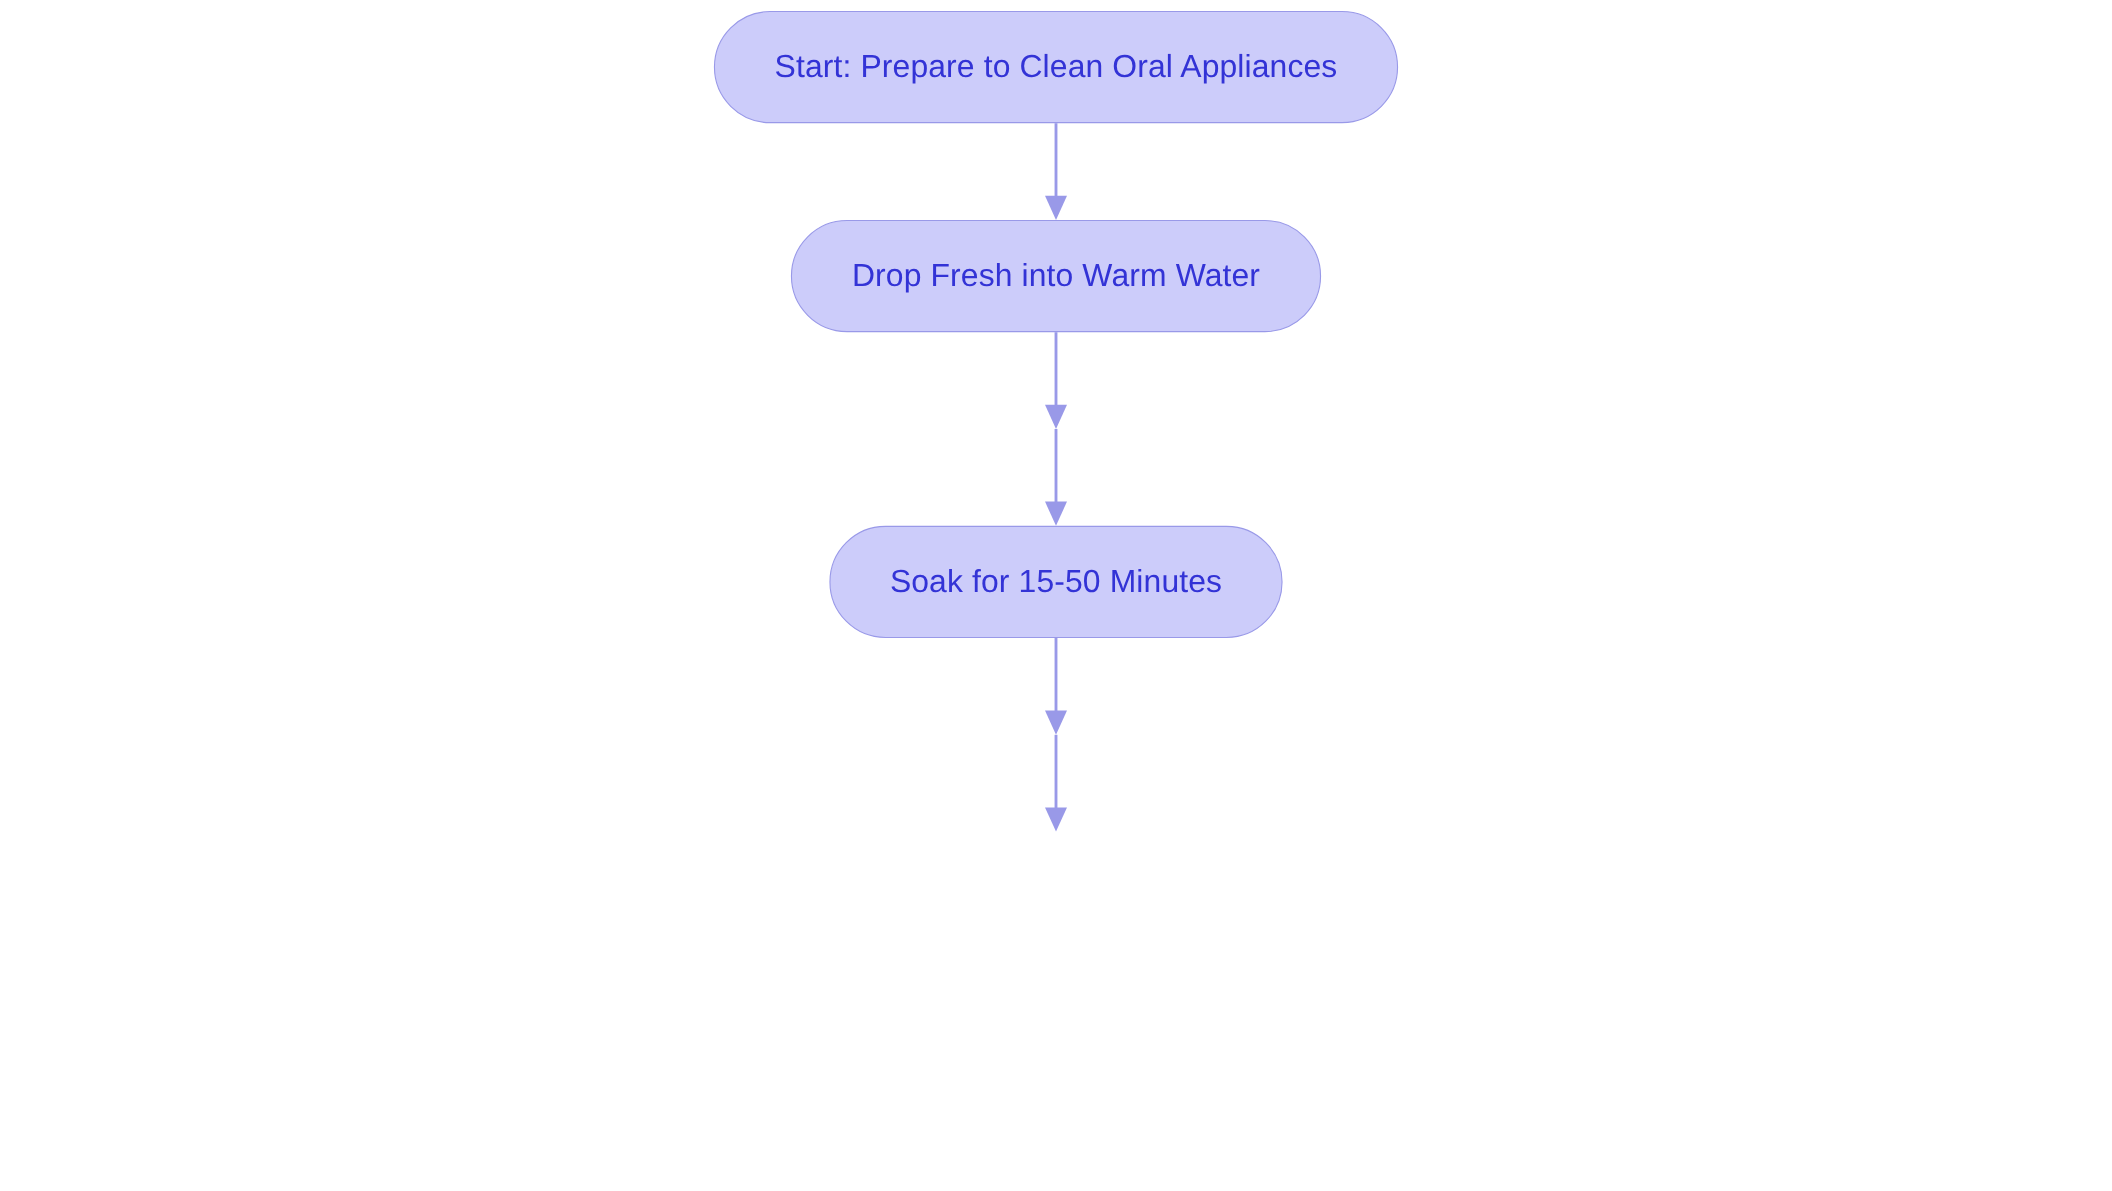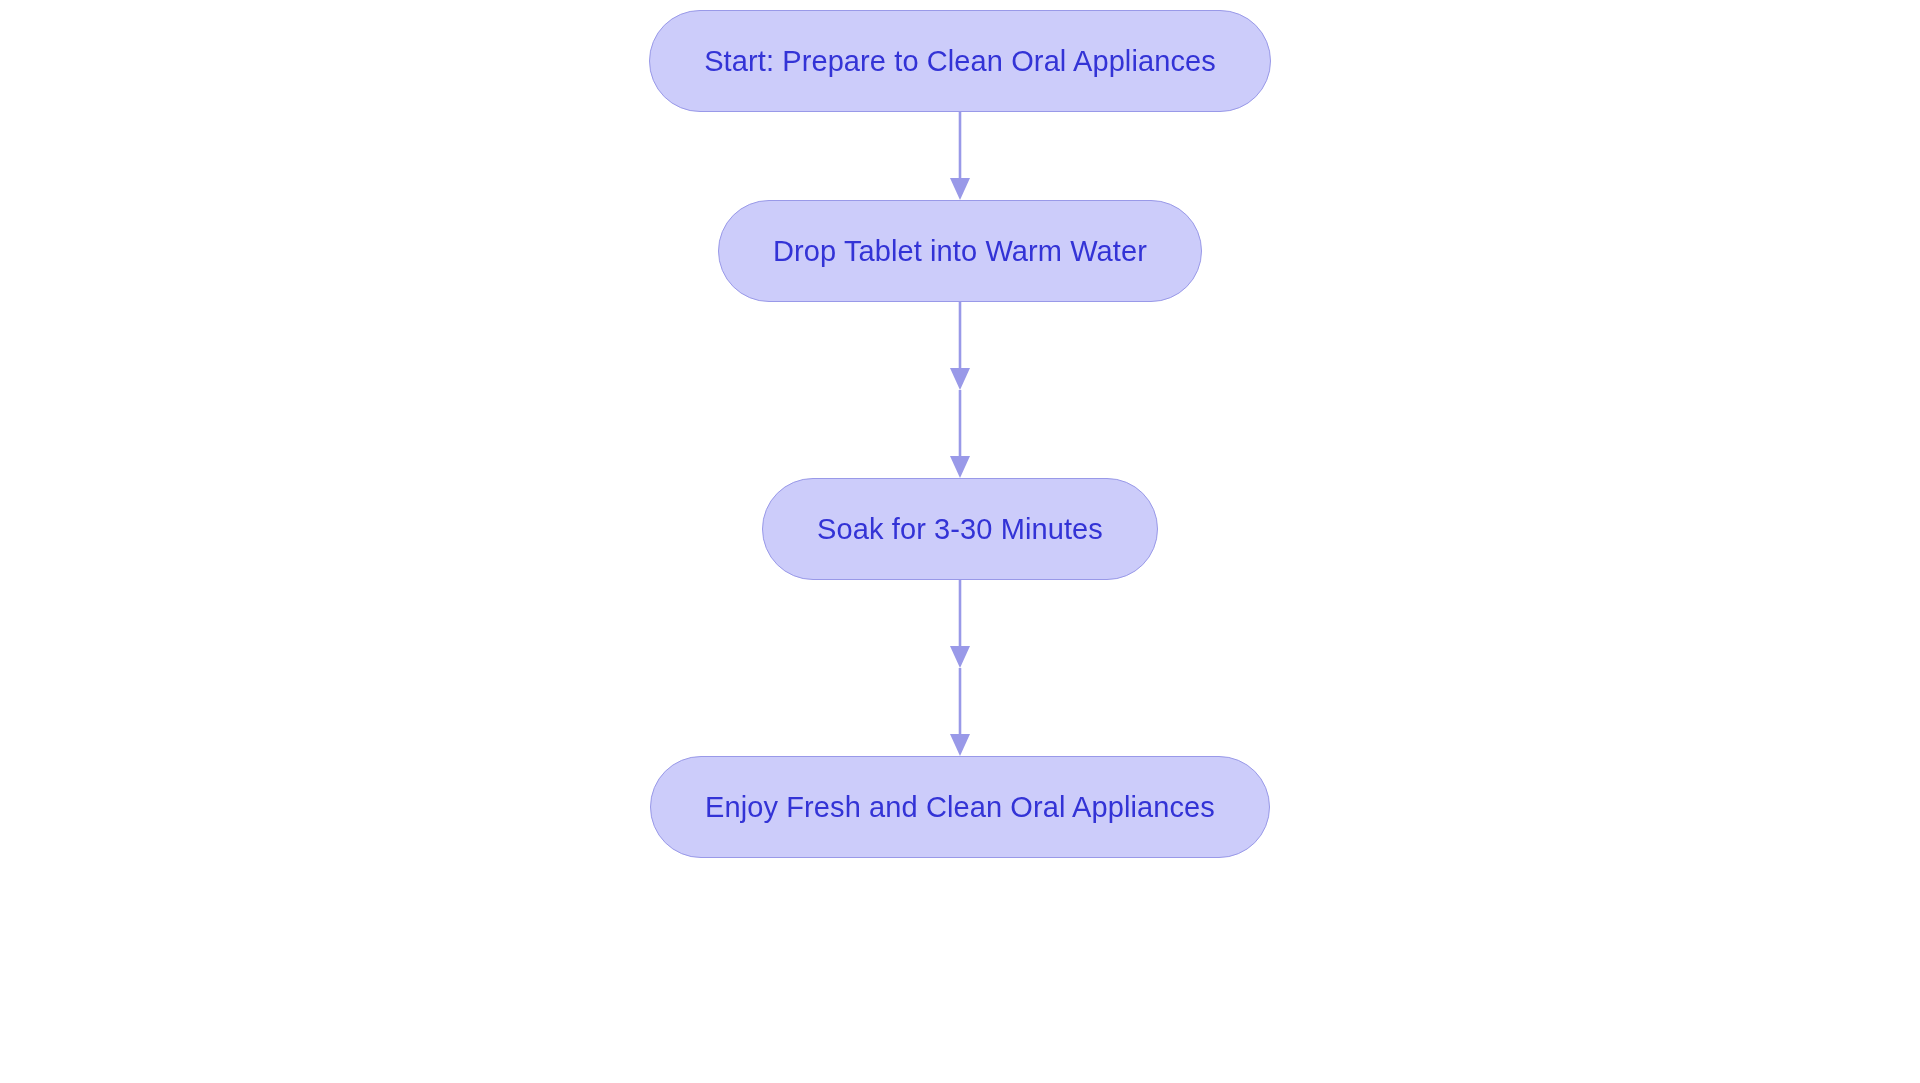--- a/index.html
+++ b/index.html
@@ -87,60 +87,55 @@
 
     <div class="connector">
       <svg width="24" height="88" viewBox="0 0 24 88">
         <line x1="12" y1="0" x2="12" y2="72" stroke="#9999e8" stroke-width="2.6"></line>
         <polygon points="12,88 2,66 22,66" fill="#9999e8"></polygon>
       </svg>
     </div>
 
     <div class="node-row">
       <div class="flow-node">
-        <span class="flow-node-label">Drop Tablet into Warm Water</span>
+        <span class="flow-node-label">Drop Fresh into Warm Water</span>
       </div>
     </div>
 
     <div class="connector">
       <svg width="24" height="88" viewBox="0 0 24 88">
         <line x1="12" y1="0" x2="12" y2="72" stroke="#9999e8" stroke-width="2.6"></line>
         <polygon points="12,88 2,66 22,66" fill="#9999e8"></polygon>
       </svg>
     </div>
 
 
     <div class="connector">
       <svg width="24" height="88" viewBox="0 0 24 88">
         <line x1="12" y1="0" x2="12" y2="72" stroke="#9999e8" stroke-width="2.6"></line>
         <polygon points="12,88 2,66 22,66" fill="#9999e8"></polygon>
       </svg>
     </div>
 
     <div class="node-row">
       <div class="flow-node">
-        <span class="flow-node-label">Soak for 3-30 Minutes</span>
+        <span class="flow-node-label">Soak for 15-50 Minutes</span>
       </div>
     </div>
 
     <div class="connector">
       <svg width="24" height="88" viewBox="0 0 24 88">
         <line x1="12" y1="0" x2="12" y2="72" stroke="#9999e8" stroke-width="2.6"></line>
         <polygon points="12,88 2,66 22,66" fill="#9999e8"></polygon>
       </svg>
     </div>
 
 
     <div class="connector">
       <svg width="24" height="88" viewBox="0 0 24 88">
         <line x1="12" y1="0" x2="12" y2="72" stroke="#9999e8" stroke-width="2.6"></line>
         <polygon points="12,88 2,66 22,66" fill="#9999e8"></polygon>
       </svg>
     </div>
 
-    <div class="node-row">
-      <div class="flow-node">
-        <span class="flow-node-label">Enjoy Fresh and Clean Oral Appliances</span>
-      </div>
-    </div>
 
   </div>
 </div>
 
 </body></html>

